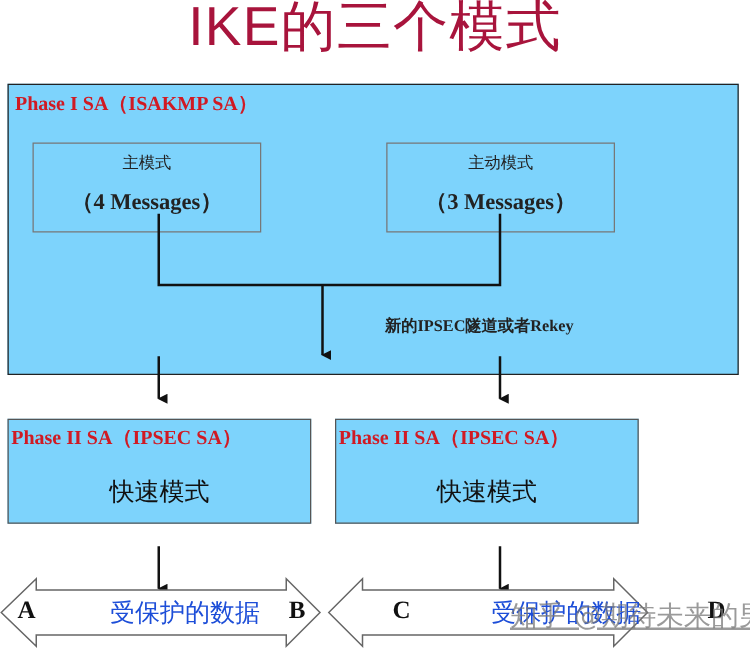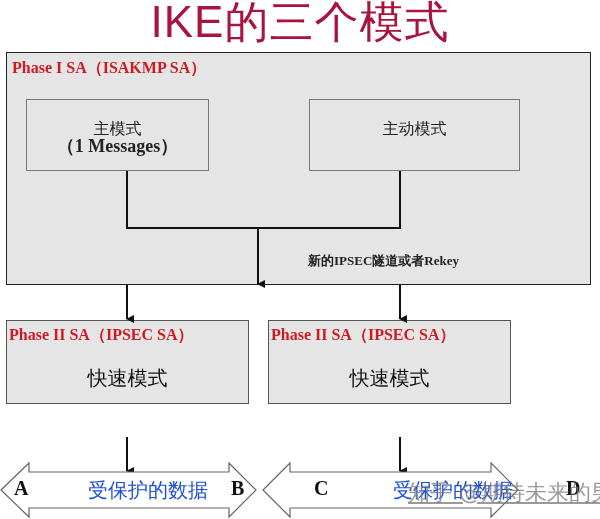--- a/index.html
+++ b/index.html
@@ -1,30 +1,30 @@
 <!DOCTYPE html>
 <html><head>
 <meta charset="utf-8">
 <style>
   html, body { margin:0; padding:0; background:#ffffff; }
   body { width:600px; height:519px; position:relative; overflow:hidden;
          font-family:"Liberation Serif", "DejaVu Serif", serif; }
   .title { position:absolute; left:0; top:-6px; width:600px; text-align:center;
            font-family:"Liberation Sans","DejaVu Sans",sans-serif; font-size:44px;
            color:#a8143c; letter-spacing:1px; line-height:56px; }
-  .box { position:absolute; background:#e5e5e5; box-sizing:border-box; }
+  .box { position:absolute; background:#7dd3fc; box-sizing:border-box;margin-top:15px; }
   .outer { left:6px; top:52px; width:585px; height:233px; border:1.5px solid #222; }
   .inner { border:1.5px solid #777; }
   .mode-main { left:26px; top:99px; width:183px; height:72px; }
-  .mode-aggr { left:309px; top:99px; width:211px; height:72px; }
+  .mode-aggr { left:309px; top:99px; width:183px; height:72px; }
   .phase-label { position:absolute; color:#d01a23; font-weight:bold; font-size:16px;
                  white-space:nowrap; }
   .p1-label { left:5px; top:5px; }
   .mode-text { position:absolute; left:0; width:100%; text-align:center; color:#222; }
-  .mode-name { top:19px; font-size:16px; }
+  .mode-name { top:6px; font-size:13px; }
   .mode-msg { top:34px; font-size:18px; font-weight:bold; }
   .p2 { top:320px; height:84px; border:1.5px solid #555; }
   .p2-left { left:6px; width:243px; }
   .p2-right { left:268px; width:243px; }
   .p2 .phase-label { left:2px; top:4px; }
   .quick { position:absolute; left:0; width:100%; top:44px; text-align:center;
            font-size:20px; color:#111; }
   .rekey { position:absolute; left:308px; top:252px; font-size:13px; font-weight:bold; color:#222; white-space:nowrap; }
   svg.lines { position:absolute; left:0; top:0; }
   .arrow-text { position:absolute; font-size:20px; color:#1d4ed8; white-space:nowrap; }
@@ -36,25 +36,26 @@
 <body>
 
 <div class="title">IKE的三个模式</div>
 
 <div class="box outer">
   <div class="phase-label p1-label">Phase I  SA（ISAKMP SA）</div>
 </div>
 
 <div class="box inner mode-main">
   <div class="mode-text mode-name">主模式</div>
-  <div class="mode-text mode-msg">（1 Messages）</div>
+  <div class="mode-text mode-msg">（4 Messages）</div>
 </div>
 
 <div class="box inner mode-aggr">
   <div class="mode-text mode-name">主动模式</div>
+  <div class="mode-text mode-msg">（3 Messages）</div>
 </div>
 
 <div class="rekey">新的IPSEC隧道或者Rekey</div>
 
 <div class="box p2 p2-left">
   <div class="phase-label">Phase II  SA（IPSEC SA）</div>
   <div class="quick">快速模式</div>
 </div>
 <div class="box p2 p2-right">
   <div class="phase-label">Phase II SA（IPSEC SA）</div>

